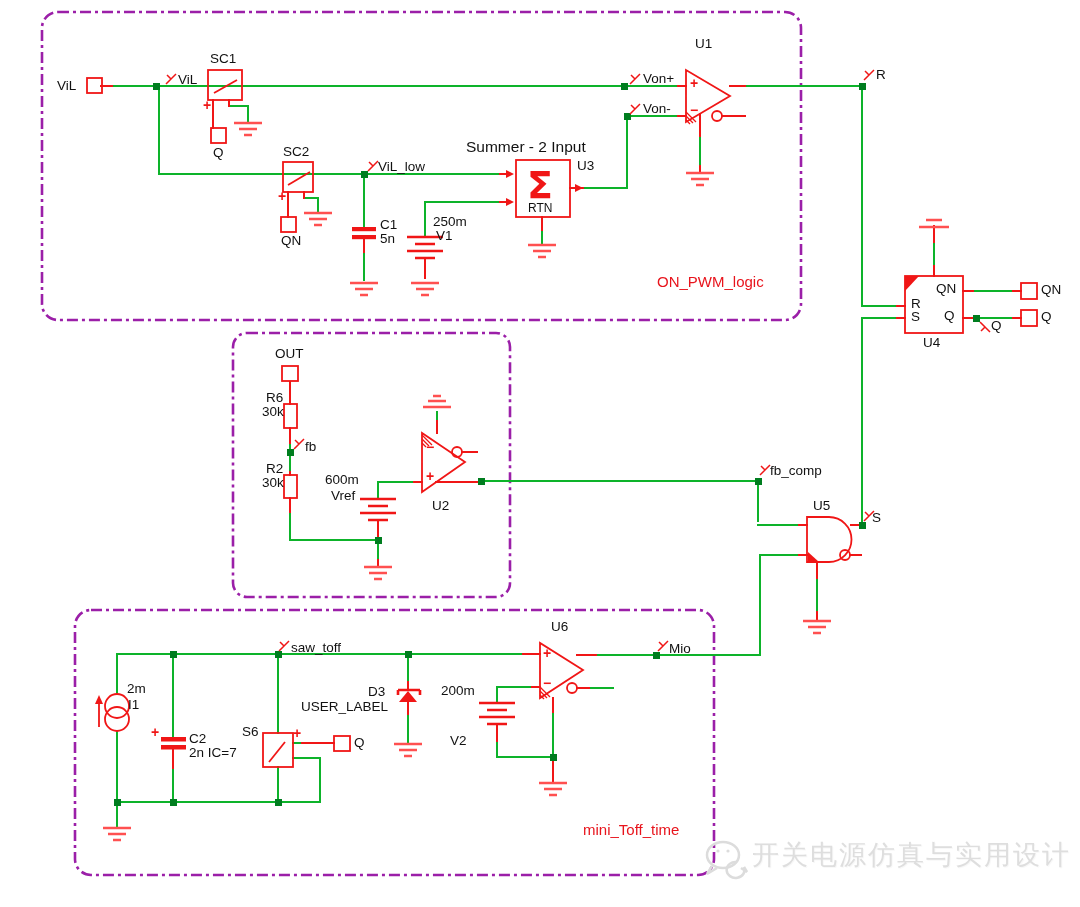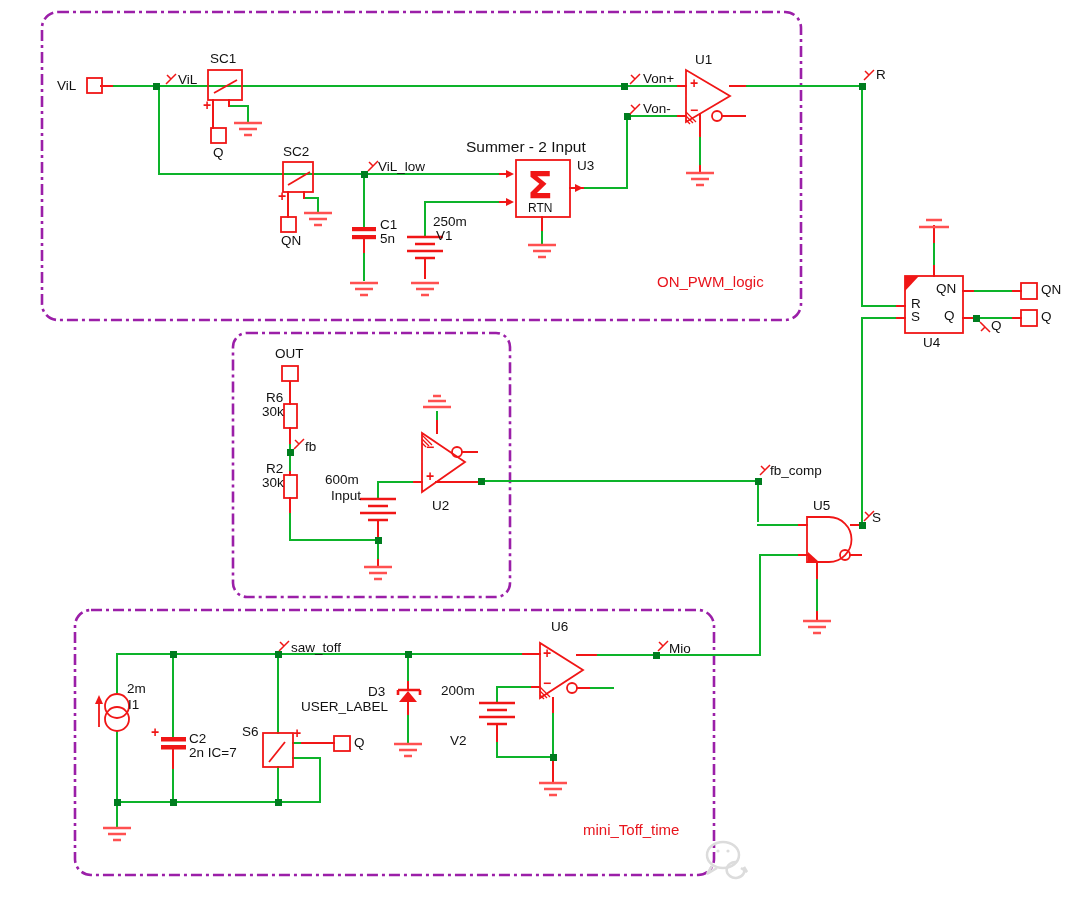--- a/index.html
+++ b/index.html
@@ -234,38 +234,38 @@
 <div class="lbl" style="left:378px;top:160px">ViL_low</div>
 <div class="lbl" style="left:380px;top:218px">C1</div>
 <div class="lbl" style="left:380px;top:232px">5n</div>
 <div class="lbl" style="left:433px;top:215px">250m</div>
 <div class="lbl" style="left:436px;top:229px">V1</div>
 <div class="lbl title" style="left:466px;top:139px">Summer - 2 Input</div>
 <div class="lbl" style="left:577px;top:159px">U3</div>
 <div class="lbl small" style="left:528px;top:202px">RTN</div>
 <div class="lbl" style="left:643px;top:72px">Von+</div>
 <div class="lbl" style="left:643px;top:102px">Von-</div>
-<div class="lbl" style="left:695px;top:53px">U1</div>
+<div class="lbl" style="left:695px;top:37px">U1</div>
 <div class="lbl" style="left:876px;top:68px">R</div>
 <div class="lbl" style="left:911px;top:297px">R</div>
 <div class="lbl" style="left:911px;top:310px">S</div>
 <div class="lbl" style="left:936px;top:282px">QN</div>
 <div class="lbl" style="left:944px;top:309px">Q</div>
 <div class="lbl" style="left:923px;top:336px">U4</div>
 <div class="lbl" style="left:1041px;top:283px">QN</div>
 <div class="lbl" style="left:1041px;top:310px">Q</div>
 <div class="lbl" style="left:991px;top:319px">Q</div>
 <div class="lbl" style="left:275px;top:347px">OUT</div>
 <div class="lbl" style="left:266px;top:391px">R6</div>
 <div class="lbl" style="left:262px;top:405px">30k</div>
 <div class="lbl" style="left:305px;top:440px">fb</div>
 <div class="lbl" style="left:266px;top:462px">R2</div>
 <div class="lbl" style="left:262px;top:476px">30k</div>
 <div class="lbl" style="left:325px;top:473px">600m</div>
-<div class="lbl" style="left:331px;top:489px">Input</div>
+<div class="lbl" style="left:331px;top:489px">Vref</div>
 <div class="lbl" style="left:432px;top:499px">U2</div>
 <div class="lbl" style="left:770px;top:464px">fb_comp</div>
 <div class="lbl" style="left:813px;top:499px">U5</div>
 <div class="lbl" style="left:872px;top:511px">S</div>
 <div class="lbl red" style="left:657px;top:274px">ON_PWM_logic</div>
 <div class="lbl" style="left:291px;top:641px">saw_toff</div>
 <div class="lbl" style="left:127px;top:682px">2m</div>
 <div class="lbl" style="left:128px;top:698px">I1</div>
 <div class="lbl" style="left:189px;top:732px">C2</div>
 <div class="lbl" style="left:189px;top:746px">2n IC=7</div>
@@ -284,14 +284,15 @@
 <div class="mark" style="left:151px;top:725px">+</div>
 <div class="mark" style="left:293px;top:726px">+</div>
 <div class="mark" style="left:690px;top:76px">+</div>
 <div class="mark" style="left:690px;top:103px">−</div>
 <div class="mark" style="left:426px;top:440px">−</div>
 <div class="mark" style="left:426px;top:469px">+</div>
 <div class="mark" style="left:543px;top:646px">+</div>
 <div class="mark" style="left:543px;top:676px">−</div>
 <div class="sigma" style="left:527px;top:166px">Σ</div>
 
+<div class="watermark" style="left:752px;top:842px">开关电源仿真与实用设计</div>
 
 </div>
 
 </body></html>

